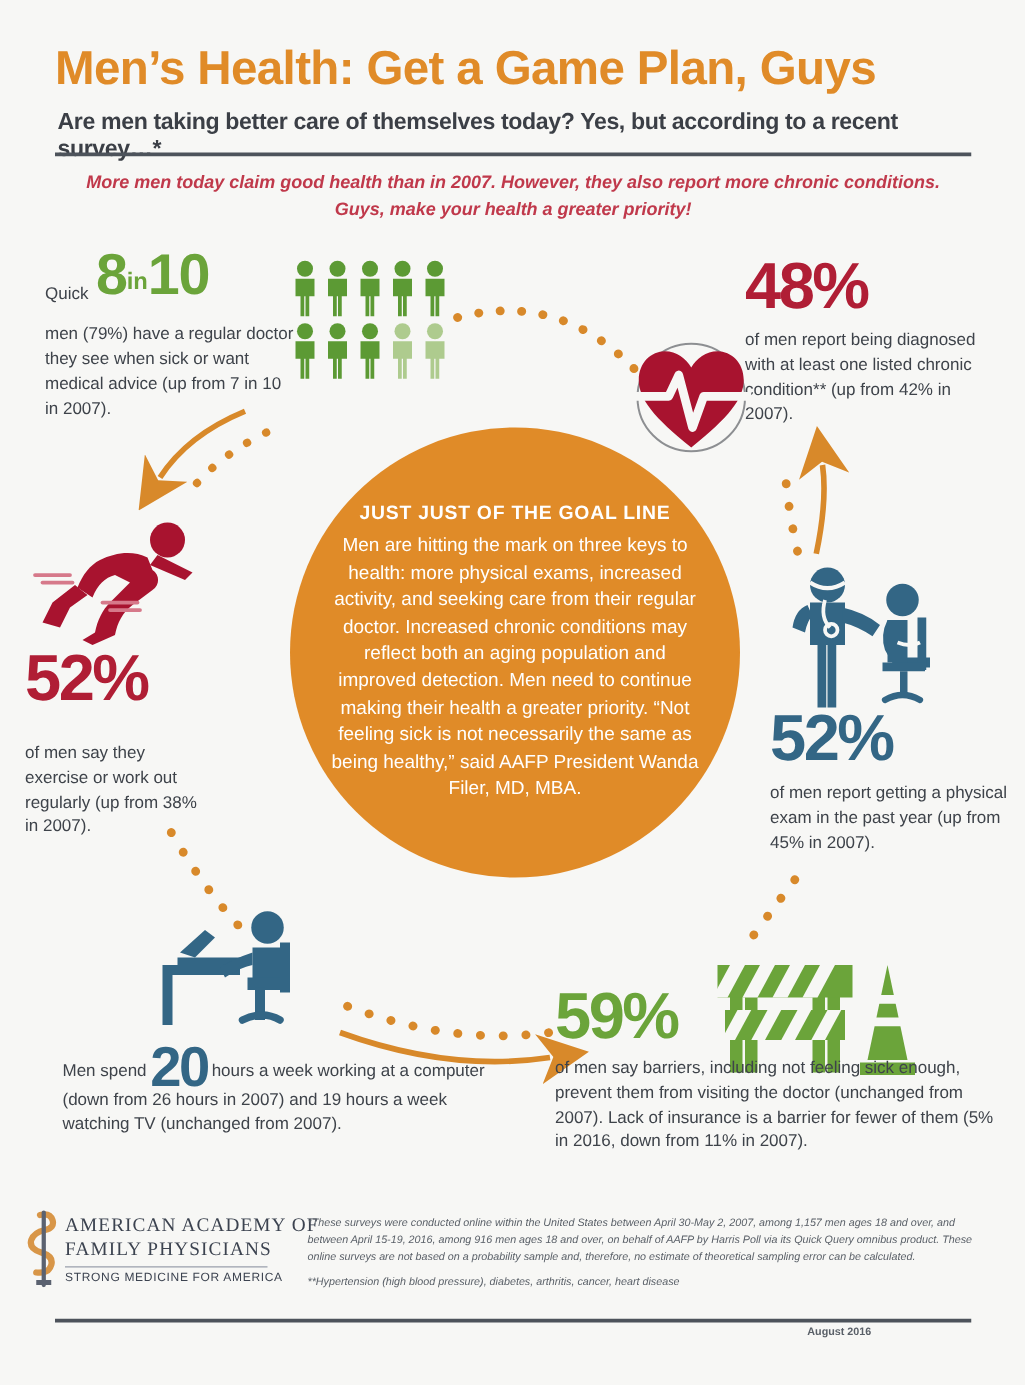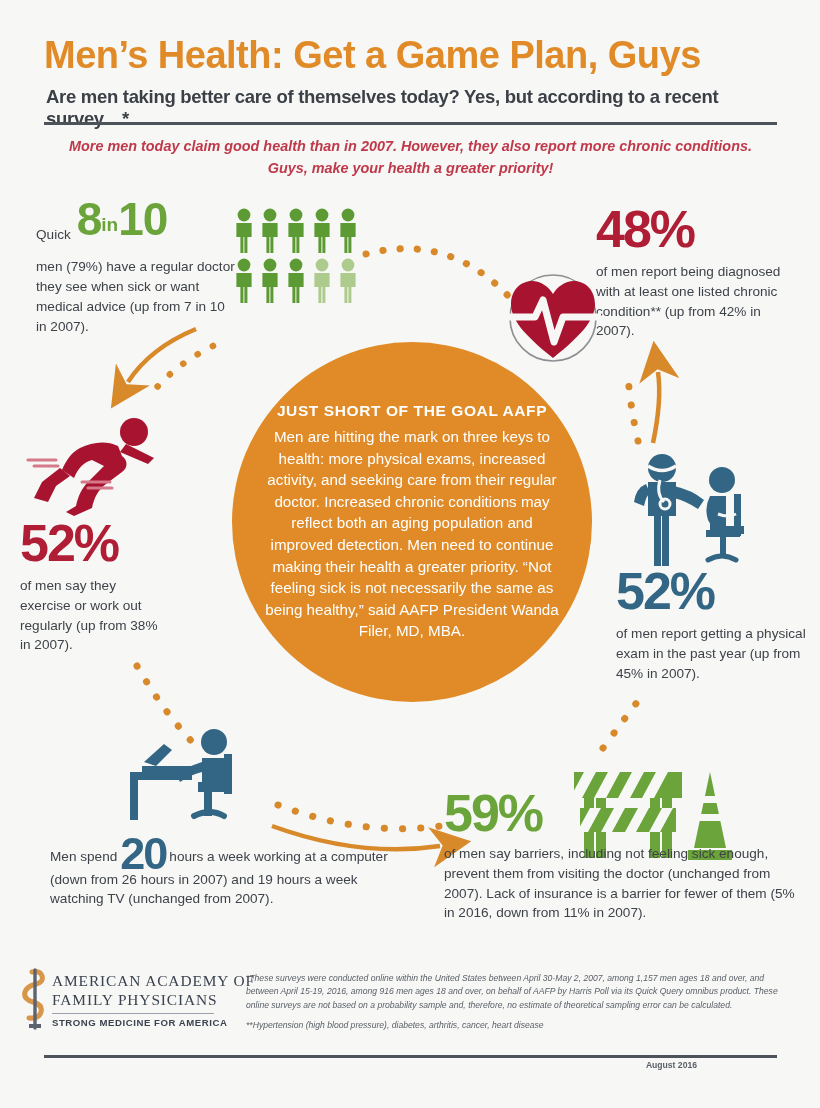--- a/index.html
+++ b/index.html
@@ -106,21 +106,21 @@
   #barrier-icon { position: absolute; left: 566px; top: 766px; }
 
   
   #footer-logo { position: absolute; left: 18px; top: 968px; }
   .logo-txt { position: absolute; left: 52px; top: 972px; }
   .logo-l1, .logo-l2 {
     font-family: "Liberation Serif", serif; color: #3c4350;
     font-size: 15.4px; letter-spacing: 0.9px; line-height: 1.22;
   }
   .logo-rule { width: 162px; height: 1px; background: #9aa0ac; margin: 3px 0 3px; }
-  .logo-l3 { font-size: 9.6px; font-weight: bold; color: #3c4350; letter-spacing: 0.55px; }
+  .logo-l3 { font-size: 9.6px; font-weight: normal; color: #3c4350; letter-spacing: 0.55px; }
 
   #footnotes { position: absolute; left: 246px; top: 972px; width: 548px; }
   .fn {
     font-size: 8.6px; font-style: italic; color: #5a6068; line-height: 1.55;
   }
   .fn.second { margin-top: 7px; }
   .rule-bottom {
     position: absolute; left: 44px; top: 1055px; width: 733px; height: 2.5px;
     background: #4d535b;
   }
@@ -238,21 +238,21 @@
     <g stroke="#d6798a" stroke-width="3" stroke-linecap="round">
       <line x1="6" y1="44" x2="34" y2="44"></line>
         <line x1="12" y1="50" x2="36" y2="50"></line>
       <line x1="60" y1="66" x2="88" y2="66"></line>
         <line x1="66" y1="72" x2="90" y2="72"></line>
     </g>
   </svg>
 
   <div id="stat-52-ex">
     <div class="hero big-num">52%</div>
-    <div class="body-txt" style="margin-top:8px">of men say they exercise or work out regularly (up from 38% in 2007).</div>
+    <div class="body-txt" style="margin-top:24px">of men say they exercise or work out regularly (up from 38% in 2007).</div>
   </div>
 
   <svg id="doctor-icon" width="126" height="118" viewBox="0 0 126 118">
 
     <circle cx="32" cy="16" r="14" fill="#336685"></circle>
     <path d="M18,14 q14,9 28,0" fill="none" stroke="#f7f7f5" stroke-width="3.5"></path>
     <path d="M16,32 q-10,4 -12,18 l10,4 q2,-10 6,-13 z" fill="#336685"></path>
     <path d="M18,30 h28 v34 h-7 v50 h-7 v-50 h-1 v50 h-7 v-50 h-6 z" fill="#336685"></path>
     <path d="M44,34 q18,4 30,14 l-6,9 q-12,-8 -24,-11 z" fill="#336685"></path>
     <path d="M30,28 q-4,14 4,22" fill="none" stroke="#f7f7f5" stroke-width="3"></path>
@@ -267,21 +267,21 @@
     <path d="M78,108 q14,-8 28,0" fill="none" stroke="#336685" stroke-width="5" stroke-linecap="round"></path>
     <path d="M88,62 q10,4 18,0" fill="none" stroke="#f7f7f5" stroke-width="3"></path>
   </svg>
 
   <div id="stat-52-exam">
     <div class="hero big-num">52%</div>
     <div class="body-txt" style="margin-top:8px">of men report getting a physical exam in the past year (up from 45% in 2007).</div>
   </div>
 
   <div class="circle">
-    <div class="circle-head">JUST SHORT OF THE GOAL AAFP</div>
+    <div class="circle-head">JUST JUST OF THE GOAL LINE</div>
     <div class="circle-body">Men are hitting the mark on three keys to health: more physical exams, increased activity, and seeking care from their regular doctor. Increased chronic conditions may reflect both an aging population and improved detection. Men need to continue making their health a greater priority. “Not feeling sick is not necessarily the same as being healthy,” said AAFP President Wanda Filer, MD, MBA.</div>
   </div>
 
   <svg id="desk-icon" width="120" height="108" viewBox="0 0 120 108">
 
     <path d="M16,34 L36,16 L44,22 L28,38 Z" fill="#336685"></path>
     <path d="M14,38 h52 v8 h-52 z" fill="#336685"></path>
 
     <path d="M2,44 h62 v8 h-54 v40 h-8 z" fill="#336685"></path>
 

